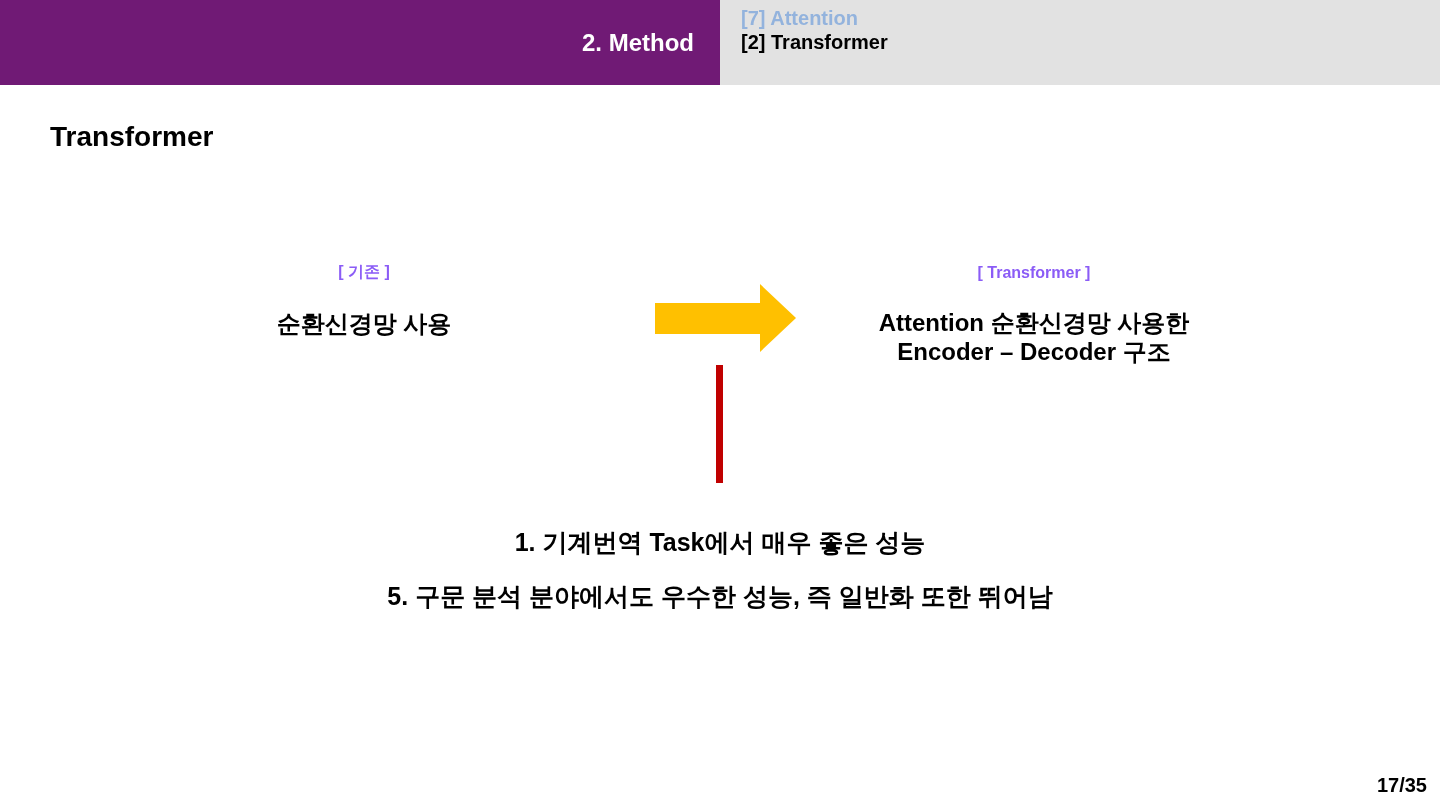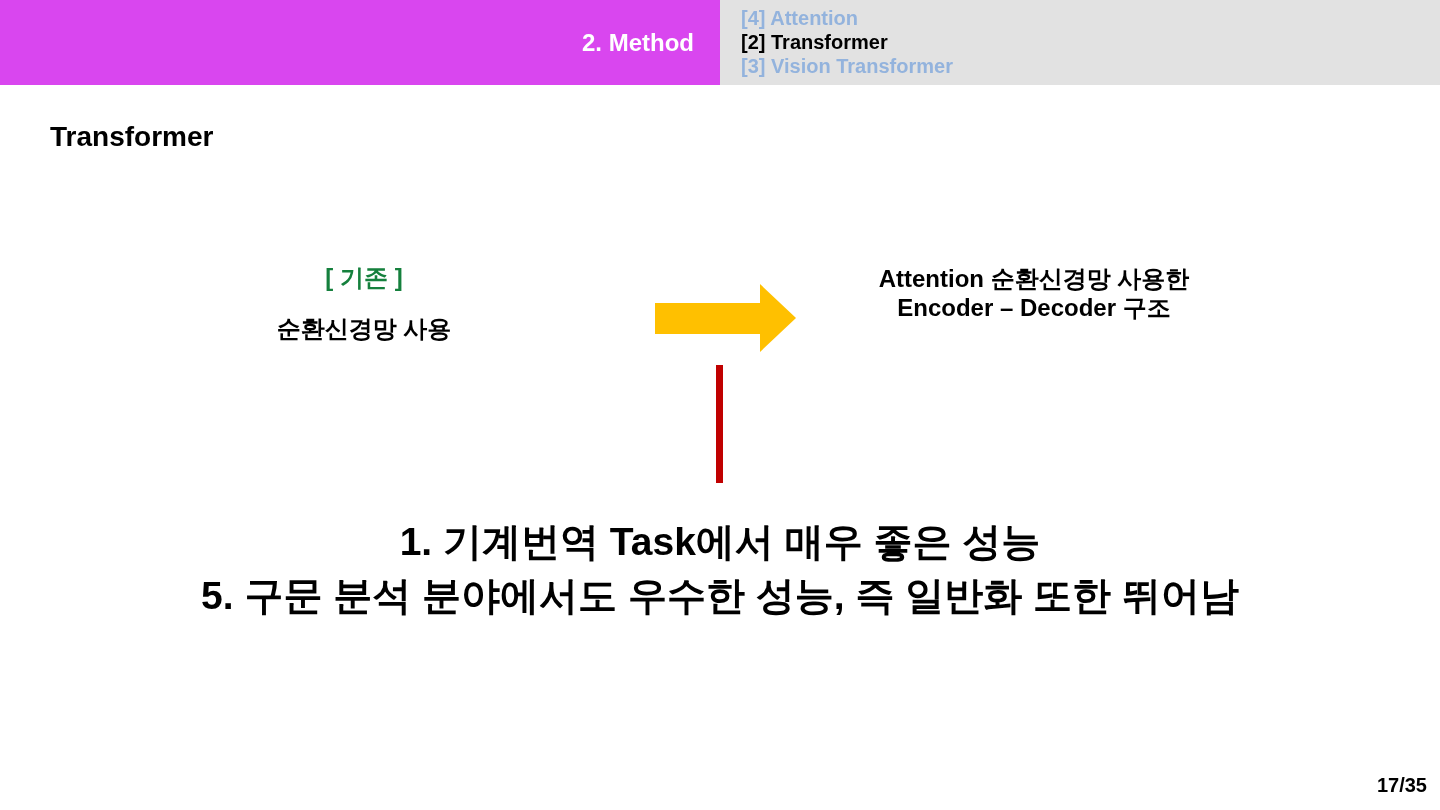--- a/index.html
+++ b/index.html
@@ -1,61 +1,61 @@
 <!DOCTYPE html>
 <html><head>
 <meta charset="utf-8">
 <style>
   html, body { margin:0; padding:0; }
   body { width:1440px; height:810px; position:relative; background:#ffffff; overflow:hidden;
          font-family:"Liberation Sans", "DejaVu Sans", sans-serif; }
-  .header-left { position:absolute; left:0; top:0; width:720px; height:85px; background:#d946ef; }
+  .header-left { position:absolute; left:0; top:0; width:720px; height:85px; background:#701a75; }
   .header-right { position:absolute; left:720px; top:0; width:720px; height:85px; background:#e2e2e2; }
   .section-title { position:absolute; right:26px; top:29px; color:#ffffff; font-weight:bold; font-size:24px; }
   .nav { position:absolute; left:21px; top:6px; }
   .nav-item { font-weight:bold; font-size:20px; line-height:24px; color:#93b3dd; }
   .nav-item.active { color:#000000; }
   .page-title { position:absolute; left:50px; top:121px; font-size:28px; font-weight:bold; color:#000; }
   .box { position:absolute; text-align:center; font-weight:bold; }
-  .box .label { color:#15803d; font-size:24px; margin-bottom:20px; }
+  .box .label { color:#8b5cf6; font-size:16px; margin-bottom:26px; }
   .box .desc { color:#000; font-size:24px; line-height:29px; }
   .left-box { left:150px; width:428px; top:262px; }
   .right-box { left:820px; width:428px; top:264px; }
   .arrow { position:absolute; left:655px; top:284px; }
   .divider { position:absolute; left:716px; top:365px; width:7px; height:118px; background:#c00000; }
   .points { position:absolute; left:0; width:1440px; top:515px; text-align:center; }
-  .point { font-weight:bold; font-size:39px; line-height:54px; color:#000; }
+  .point { font-weight:bold; font-size:25px; line-height:54px; color:#000; }
   .page-number { position:absolute; right:13px; top:774px; font-weight:bold; font-size:20px; color:#000; }
 </style>
 </head>
 <body>
 
 <div class="header-left">
   <div class="section-title">2. Method</div>
 </div>
 <div class="header-right">
   <div class="nav">
-    <div class="nav-item">[4] Attention</div>
+    <div class="nav-item">[7] Attention</div>
     <div class="nav-item active">[2] Transformer</div>
-    <div class="nav-item">[3] Vision Transformer</div>
   </div>
 </div>
 
 <div class="page-title">Transformer</div>
 
 <div class="box left-box">
   <div class="label">[ 기존 ]</div>
   <div class="desc">순환신경망 사용</div>
 </div>
 
 <svg class="arrow" width="142" height="70" viewBox="0 0 142 70">
   <polygon points="0,19 105,19 105,0 141,34 105,68 105,50 0,50" fill="#ffc000"></polygon>
 </svg>
 
 <div class="box right-box">
+  <div class="label">[ Transformer ]</div>
   <div class="desc">Attention 순환신경망 사용한</div>
   <div class="desc">Encoder – Decoder 구조</div>
 </div>
 
 <div class="divider"></div>
 
 <div class="points">
   <div class="point">1. 기계번역 Task에서 매우 좋은 성능</div>
   <div class="point">5. 구문 분석 분야에서도 우수한 성능, 즉 일반화 또한 뛰어남</div>
 </div>

